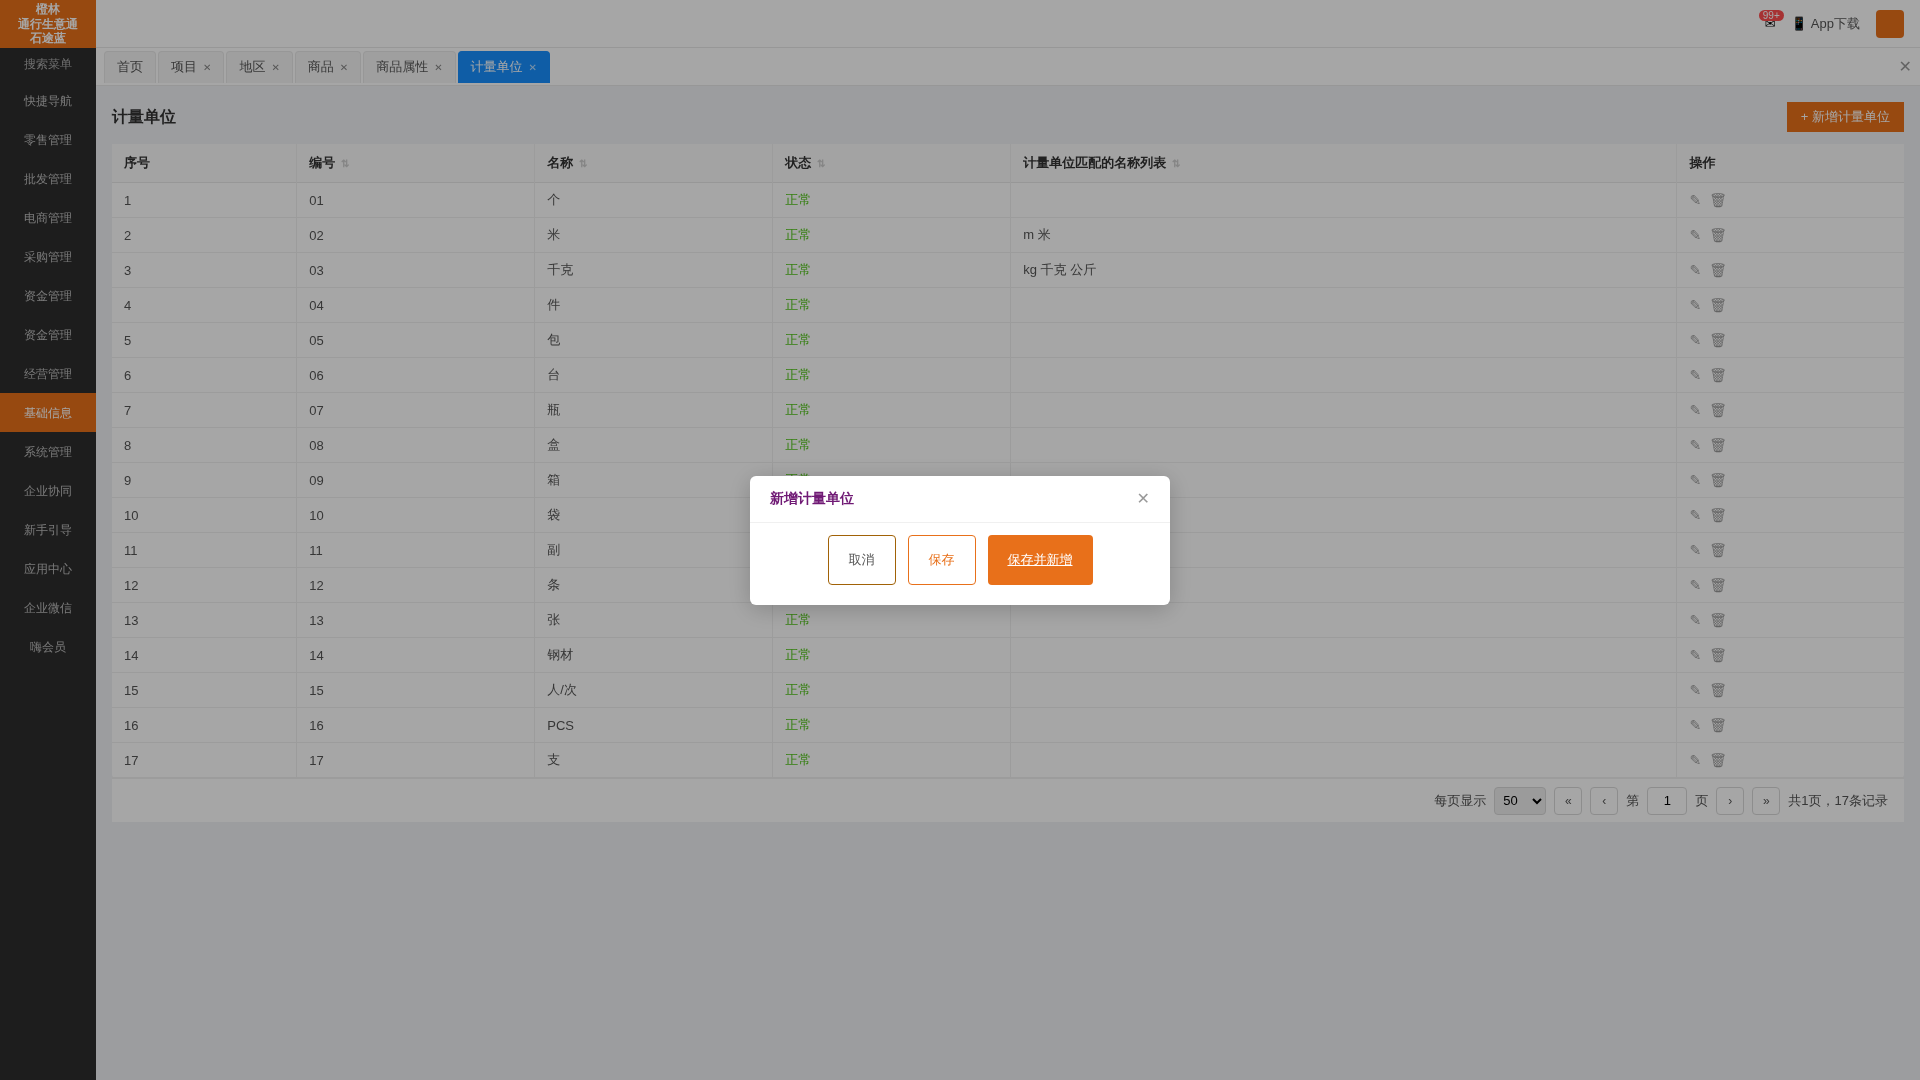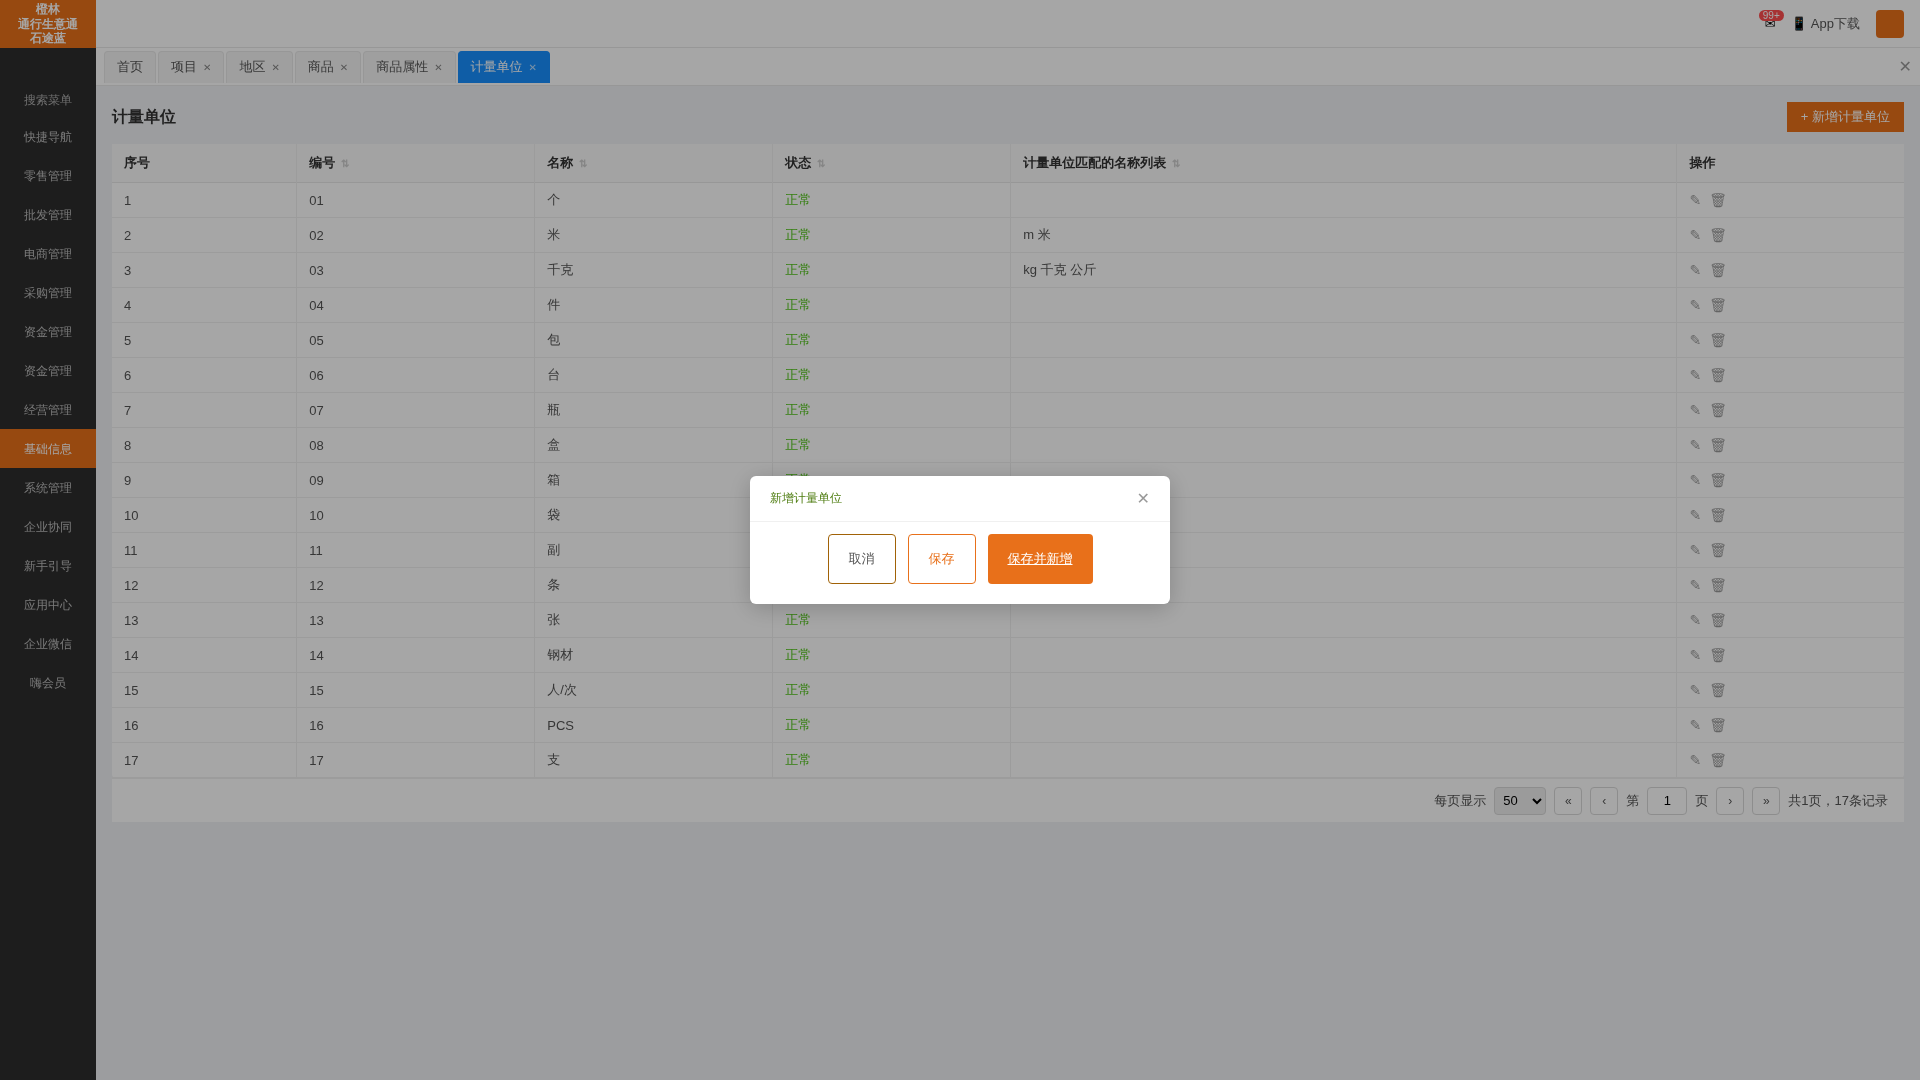--- a/index.html
+++ b/index.html
@@ -26,21 +26,20 @@
       padding: 8px;
     }
     .sidebar-logo-text { color: white; font-size: 12px; line-height: 1.2; text-align: center; }
     .sidebar-search {
       padding: 8px 6px;
       background: #2d2d2d;
       cursor: pointer;
       color: #aaa;
       font-size: 12px;
       text-align: center;
-      margin-top: 36px;
     }
     .sidebar-nav-item {
       padding: 10px 6px;
       color: #bbb;
       font-size: 12px;
       text-align: center;
       cursor: pointer;
       position: relative;
     }
     .sidebar-nav-item.active { background: #e8701a; color: white; }
@@ -272,23 +271,23 @@
       overflow: hidden;
     }
     .modal-header {
       padding: 14px 20px;
       border-bottom: 1px solid #f0f0f0;
       display: flex;
       align-items: center;
       justify-content: space-between;
     }
     .modal-title {
-      font-size: 12px;
-      font-weight: 400;
-      color: #4d7c0f;
+      font-size: 14px;
+      font-weight: 700;
+      color: #701a75;
     }
     .modal-close {
       cursor: pointer;
       color: #999;
       font-size: 16px;
       line-height: 1;
     }
     .modal-body {
       padding: 24px 24px 16px;
     }

